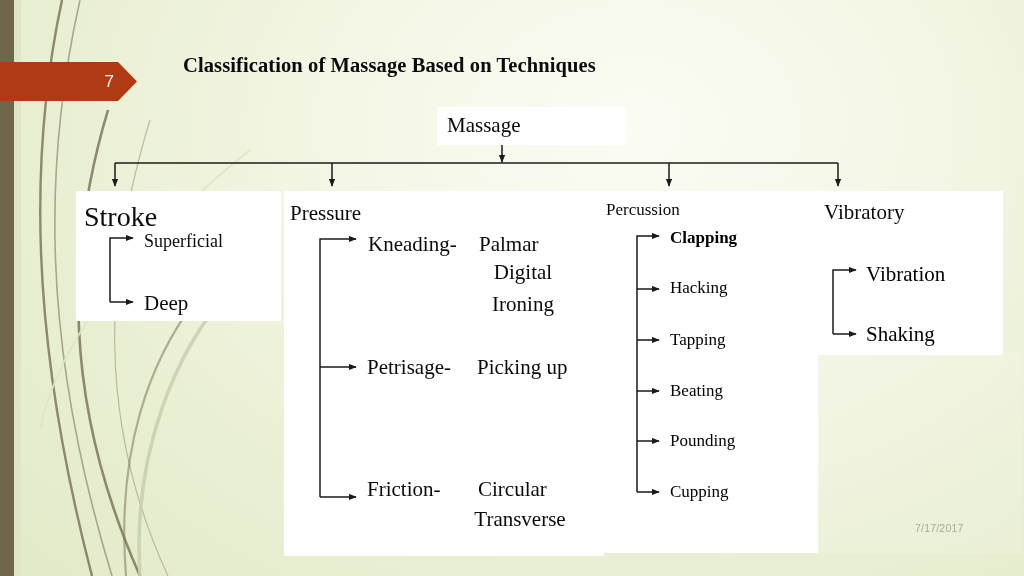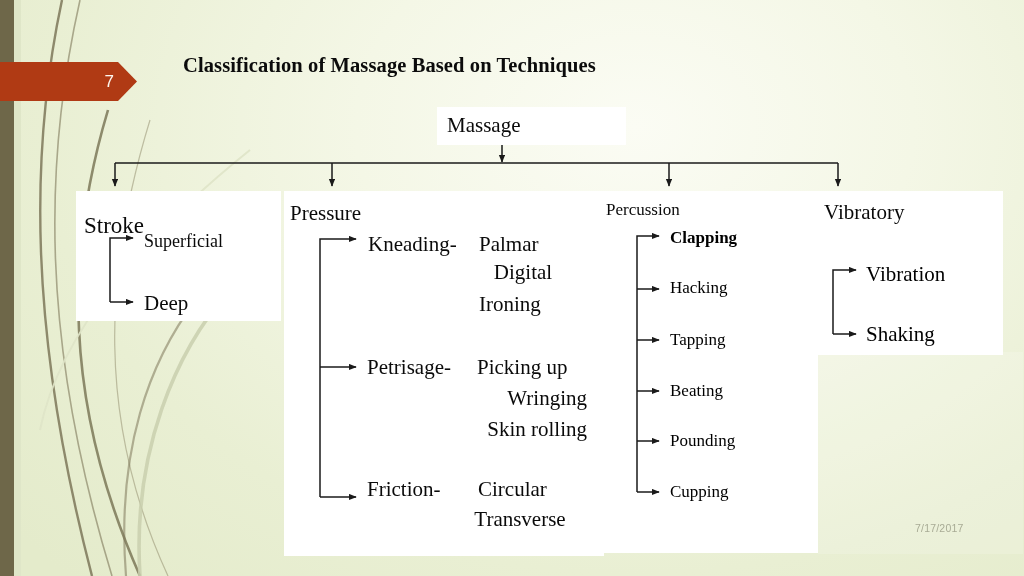--- a/index.html
+++ b/index.html
@@ -58,38 +58,38 @@
   #panel-percvib    { left:604px; top:191px;  width:399px; height:164px; }
   #panel-perc-low   { left:604px; top:355px;  width:214px; height:198px; }
   #tint-lowright {
     position:absolute; left:818px; top:352px; width:205px; height:202px;
     background:rgba(255,255,255,0.16);
   }
 
   
   .node-title { position:absolute; color:#0a0a0a; white-space:nowrap; }
   .t-massage  { left:447px; top:113px; font-size:21px; font-weight:normal; }
-  .t-stroke   { left:84px;  top:201px; font-size:23px;margin-top:12px; }
+  .t-stroke   { left:84px;  top:201px; font-size:28px; }
   .t-pressure { left:290px; top:201px; font-size:21px; }
   .t-percuss  { left:606px; top:200px; font-size:17px; }
   .t-vibrat   { left:824px; top:200px; font-size:21px; }
 
   .leaf { position:absolute; color:#0a0a0a; white-space:nowrap; }
 
   
   .l-superficial { left:144px; top:231px; font-size:18px; }
   .l-deep        { left:144px; top:291px; font-size:21px; }
 
   
   .p-group { position:absolute; color:#0a0a0a; white-space:nowrap; font-size:21px; }
 
   .g-knead-lbl { left:368px; top:232px; }
   .g-knead-v1  { left:479px; top:232px; }
   .g-knead-v2  { left:479px; top:260px; text-align:center; width:88px; }
-  .g-knead-v3  { left:479px; top:292px; text-align:left; width:88px; }
+  .g-knead-v3  { left:479px; top:292px; text-align:center; width:88px; }
 
   .g-petri-lbl { left:367px; top:355px;text-align:center; }
   .g-petri-v1  { left:477px; top:355px; }
   .g-petri-v2  { left:477px; top:386px; text-align:right; width:110px; }
   .g-petri-v3  { left:477px; top:417px; text-align:right; width:110px; }
 
   .g-fric-lbl  { left:367px; top:477px; }
   .g-fric-v1   { left:478px; top:477px; }
   .g-fric-v2   { left:450px; top:507px; text-align:center; width:140px; }
   .g-fric-v3   { left:450px; top:537px; text-align:center; width:140px; }
@@ -192,22 +192,20 @@
   <div class="leaf l-superficial">Superficial</div>
   <div class="leaf l-deep">Deep</div>
 
   <div class="p-group g-knead-lbl">Kneading-</div>
   <div class="p-group g-knead-v1">Palmar</div>
   <div class="p-group g-knead-v2">Digital</div>
   <div class="p-group g-knead-v3">Ironing</div>
 
   <div class="p-group g-petri-lbl">Petrisage-</div>
   <div class="p-group g-petri-v1">Picking up</div>
-  <div class="p-group g-petri-v2">Wringing</div>
-  <div class="p-group g-petri-v3">Skin rolling</div>
 
   <div class="p-group g-fric-lbl">Friction-</div>
   <div class="p-group g-fric-v1">Circular</div>
   <div class="p-group g-fric-v2">Transverse</div>
 
   <div class="pc pc1">Clapping</div>
   <div class="pc pc2">Hacking</div>
   <div class="pc pc3">Tapping</div>
   <div class="pc pc4">Beating</div>
   <div class="pc pc5">Pounding</div>

